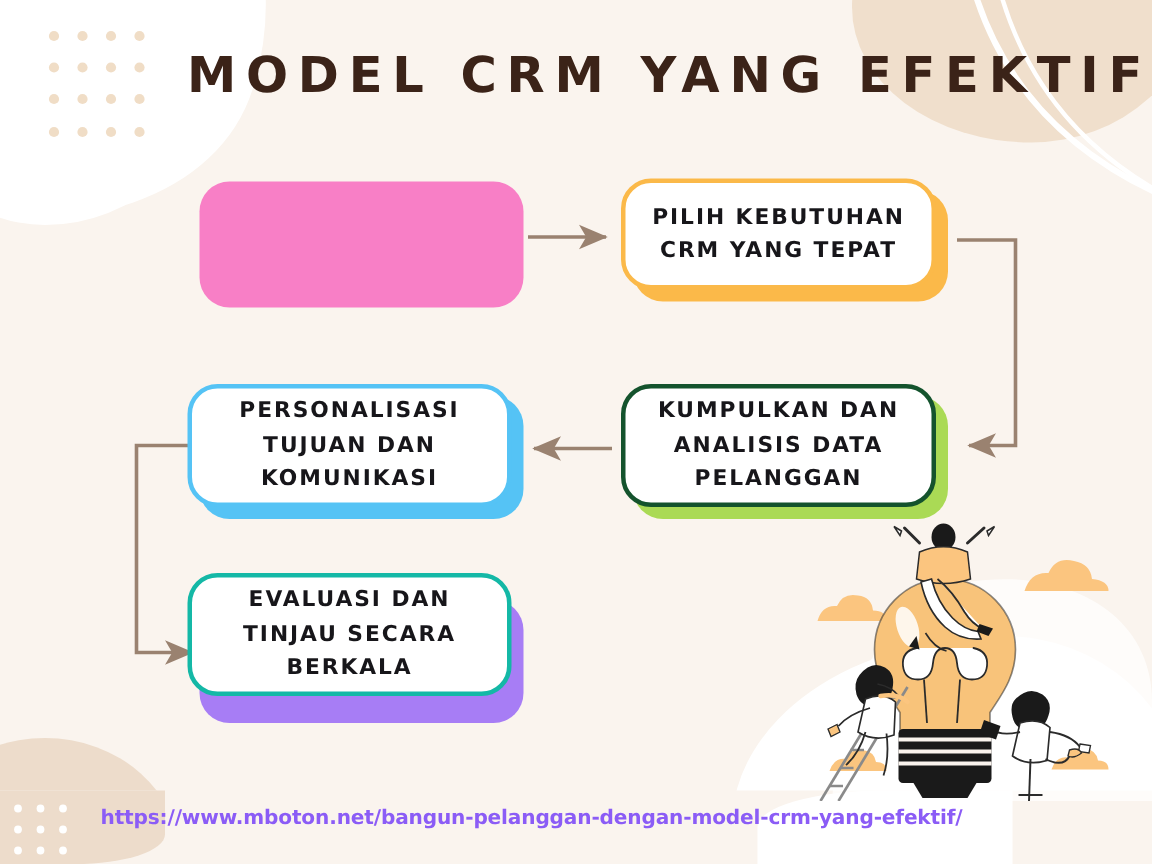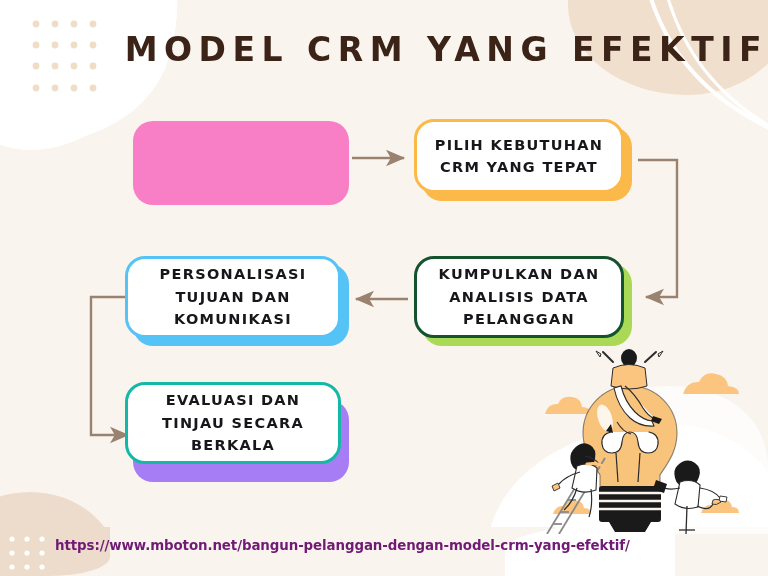--- a/index.html
+++ b/index.html
@@ -132,25 +132,25 @@
   #illustration {
     position: absolute;
     left: 525px; top: 348px;
     width: 243px; height: 186px;
     z-index: 6;
   }
 
   
   #footer-url {
     position: absolute;
-    left: 55px; top: 538px;
+    left: 67px; top: 538px;
     font-size: 13.4px;
     font-weight: 700;
     letter-spacing: -0.1px;
-    color: #701a75;
+    color: #8b5cf6;
     font-family: "DejaVu Sans", sans-serif;
     z-index: 10;
     white-space: nowrap;
   }
 </style>
 </head>
 <body>
 
 <div id="canvas">
 

